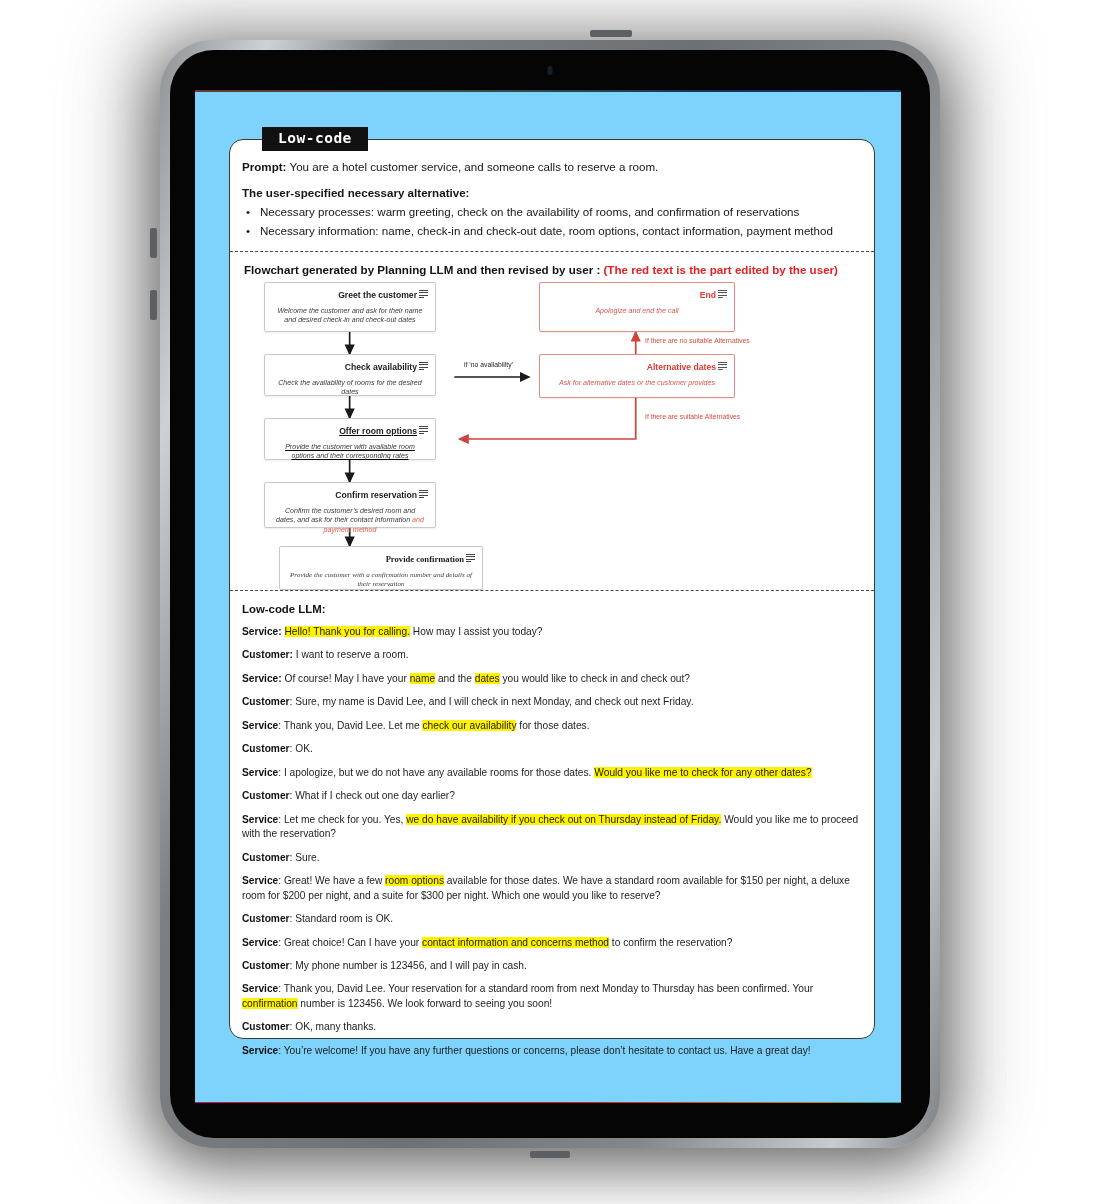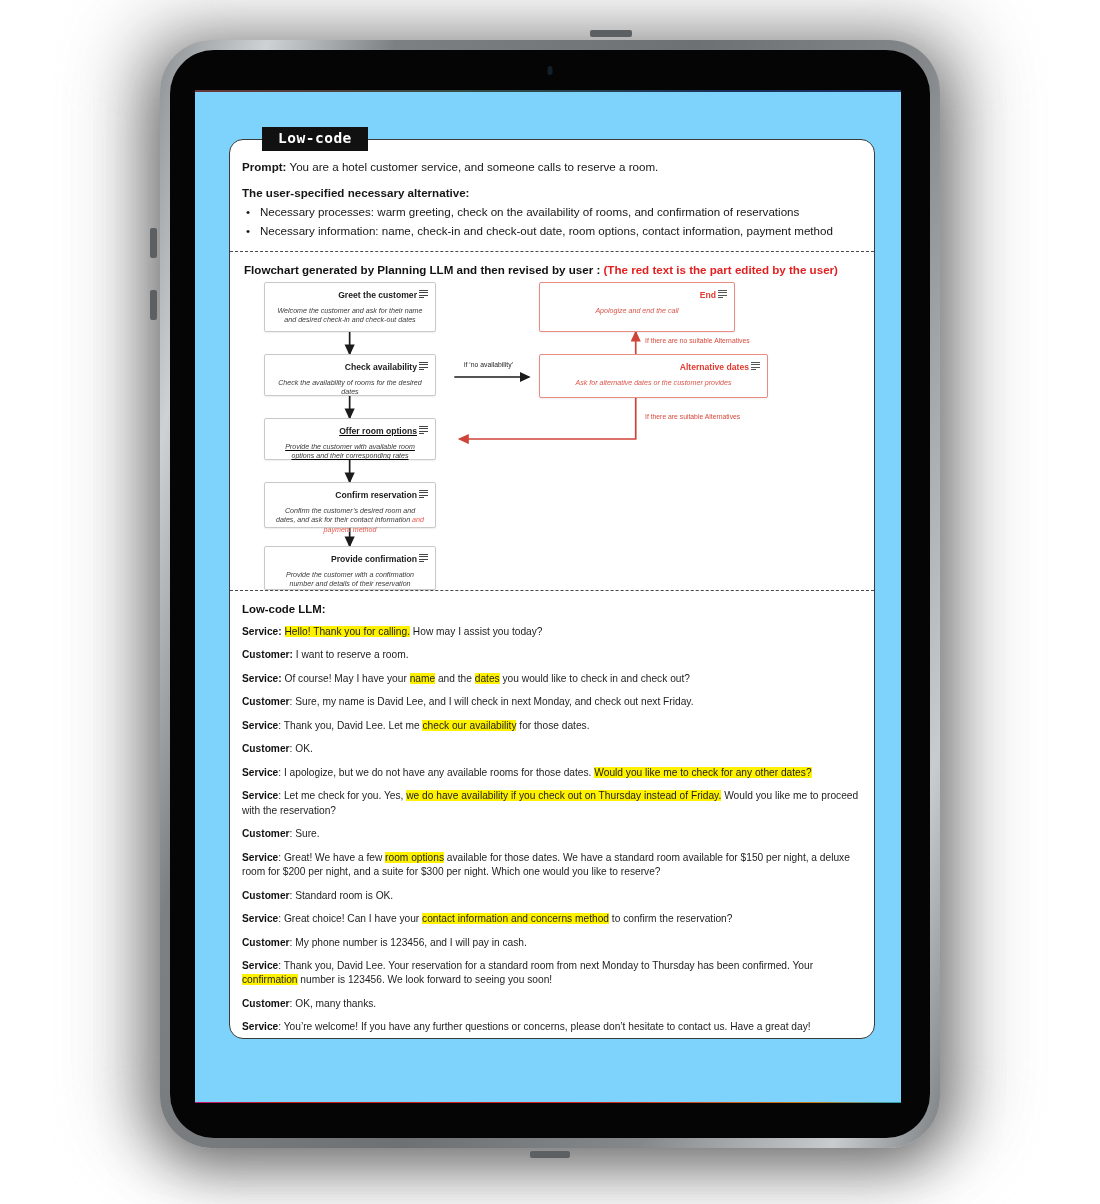--- a/index.html
+++ b/index.html
@@ -263,21 +263,21 @@
               <div class="node-title">Confirm reservation</div>
               <div class="node-desc"><span>Confirm the customer’s desired room and dates, and ask for their contact information </span><span class="red">and payment method</span></div>
               <span class="node-icon">
                   <i></i>
                   <i></i>
                   <i></i>
                   <i></i>
                 </span>
             </div>
 
-            <div class="node" style="left:22px; top:264px; width:172px; height:44px;">
+            <div class="node" style="left:37px; top:264px; width:204px; height:44px;font-family:Liberation Serif, serif;">
               <div class="node-title">Provide confirmation</div>
               <div class="node-desc">Provide the customer with a confirmation number and details of their reservation</div>
               <span class="node-icon">
                   <i></i>
                   <i></i>
                   <i></i>
                   <i></i>
                 </span>
             </div>
 
@@ -285,21 +285,21 @@
               <div class="node-title">End</div>
               <div class="node-desc">Apologize and end the call</div>
               <span class="node-icon">
                   <i></i>
                   <i></i>
                   <i></i>
                   <i></i>
                 </span>
             </div>
 
-            <div class="node red" style="left:297px; top:72px; width:229px; height:44px;">
+            <div class="node red" style="left:297px; top:72px; width:196px; height:44px;">
               <div class="node-title">Alternative dates</div>
               <div class="node-desc">Ask for alternative dates  or the customer provides</div>
               <span class="node-icon">
                   <i></i>
                   <i></i>
                   <i></i>
                   <i></i>
                 </span>
             </div>
 
@@ -315,20 +315,21 @@
         <div id="sec-conv">
           <div id="conv-title">Low-code LLM:</div>
           <div id="conv-list">
               <p class="turn"><span class="spk">Service:</span><span> </span><span class="hl">Hello! Thank you for calling.</span><span> How may I assist you today?</span></p>
               <p class="turn"><span class="spk">Customer:</span><span> I want to reserve a room.</span></p>
               <p class="turn"><span class="spk">Service:</span><span> Of course! May I have your </span><span class="hl">name</span><span> and the </span><span class="hl">dates</span><span> you would like to check in and check out?</span></p>
               <p class="turn"><span class="spk">Customer</span><span>: Sure, my name is David Lee, and I will check in next Monday, and check out next Friday.</span></p>
               <p class="turn"><span class="spk">Service</span><span>: Thank you, David Lee. Let me </span><span class="hl">check our availability</span><span> for those dates.</span></p>
               <p class="turn"><span class="spk">Customer</span><span>: OK.</span></p>
               <p class="turn"><span class="spk">Service</span><span>: I apologize, but we do not have any available rooms for those dates. </span><span class="hl">Would you like me to check for any other dates?</span></p>
+              <p class="turn"><span class="spk">Customer</span><span>: What if I check out one day earlier?</span></p>
               <p class="turn"><span class="spk">Service</span><span>: Let me check for you. Yes, </span><span class="hl">we do have availability if you check out on Thursday instead of Friday.</span><span> Would you like me to proceed with the reservation?</span></p>
               <p class="turn"><span class="spk">Customer</span><span>: Sure.</span></p>
               <p class="turn"><span class="spk">Service</span><span>: Great! We have a few </span><span class="hl">room options</span><span> available for those dates. We have a standard room available for $150 per night, a deluxe room for $200 per night, and a suite for $300 per night. Which one would you like to reserve?</span></p>
               <p class="turn"><span class="spk">Customer</span><span>: Standard room is OK.</span></p>
               <p class="turn"><span class="spk">Service</span><span>: Great choice! Can I have your </span><span class="hl">contact information and concerns method</span><span> to confirm the reservation?</span></p>
               <p class="turn"><span class="spk">Customer</span><span>: My phone number is 123456, and I will pay in cash.</span></p>
               <p class="turn"><span class="spk">Service</span><span>: Thank you, David Lee. Your reservation for a standard room from next Monday to Thursday has been confirmed. Your </span><span class="hl">confirmation</span><span> number is 123456. We look forward to seeing you soon!</span></p>
               <p class="turn"><span class="spk">Customer</span><span>: OK, many thanks.</span></p>
               <p class="turn"><span class="spk">Service</span><span>: You’re welcome! If you have any further questions or concerns, please don’t hesitate to contact us. Have a great day!</span></p>
             </div>

